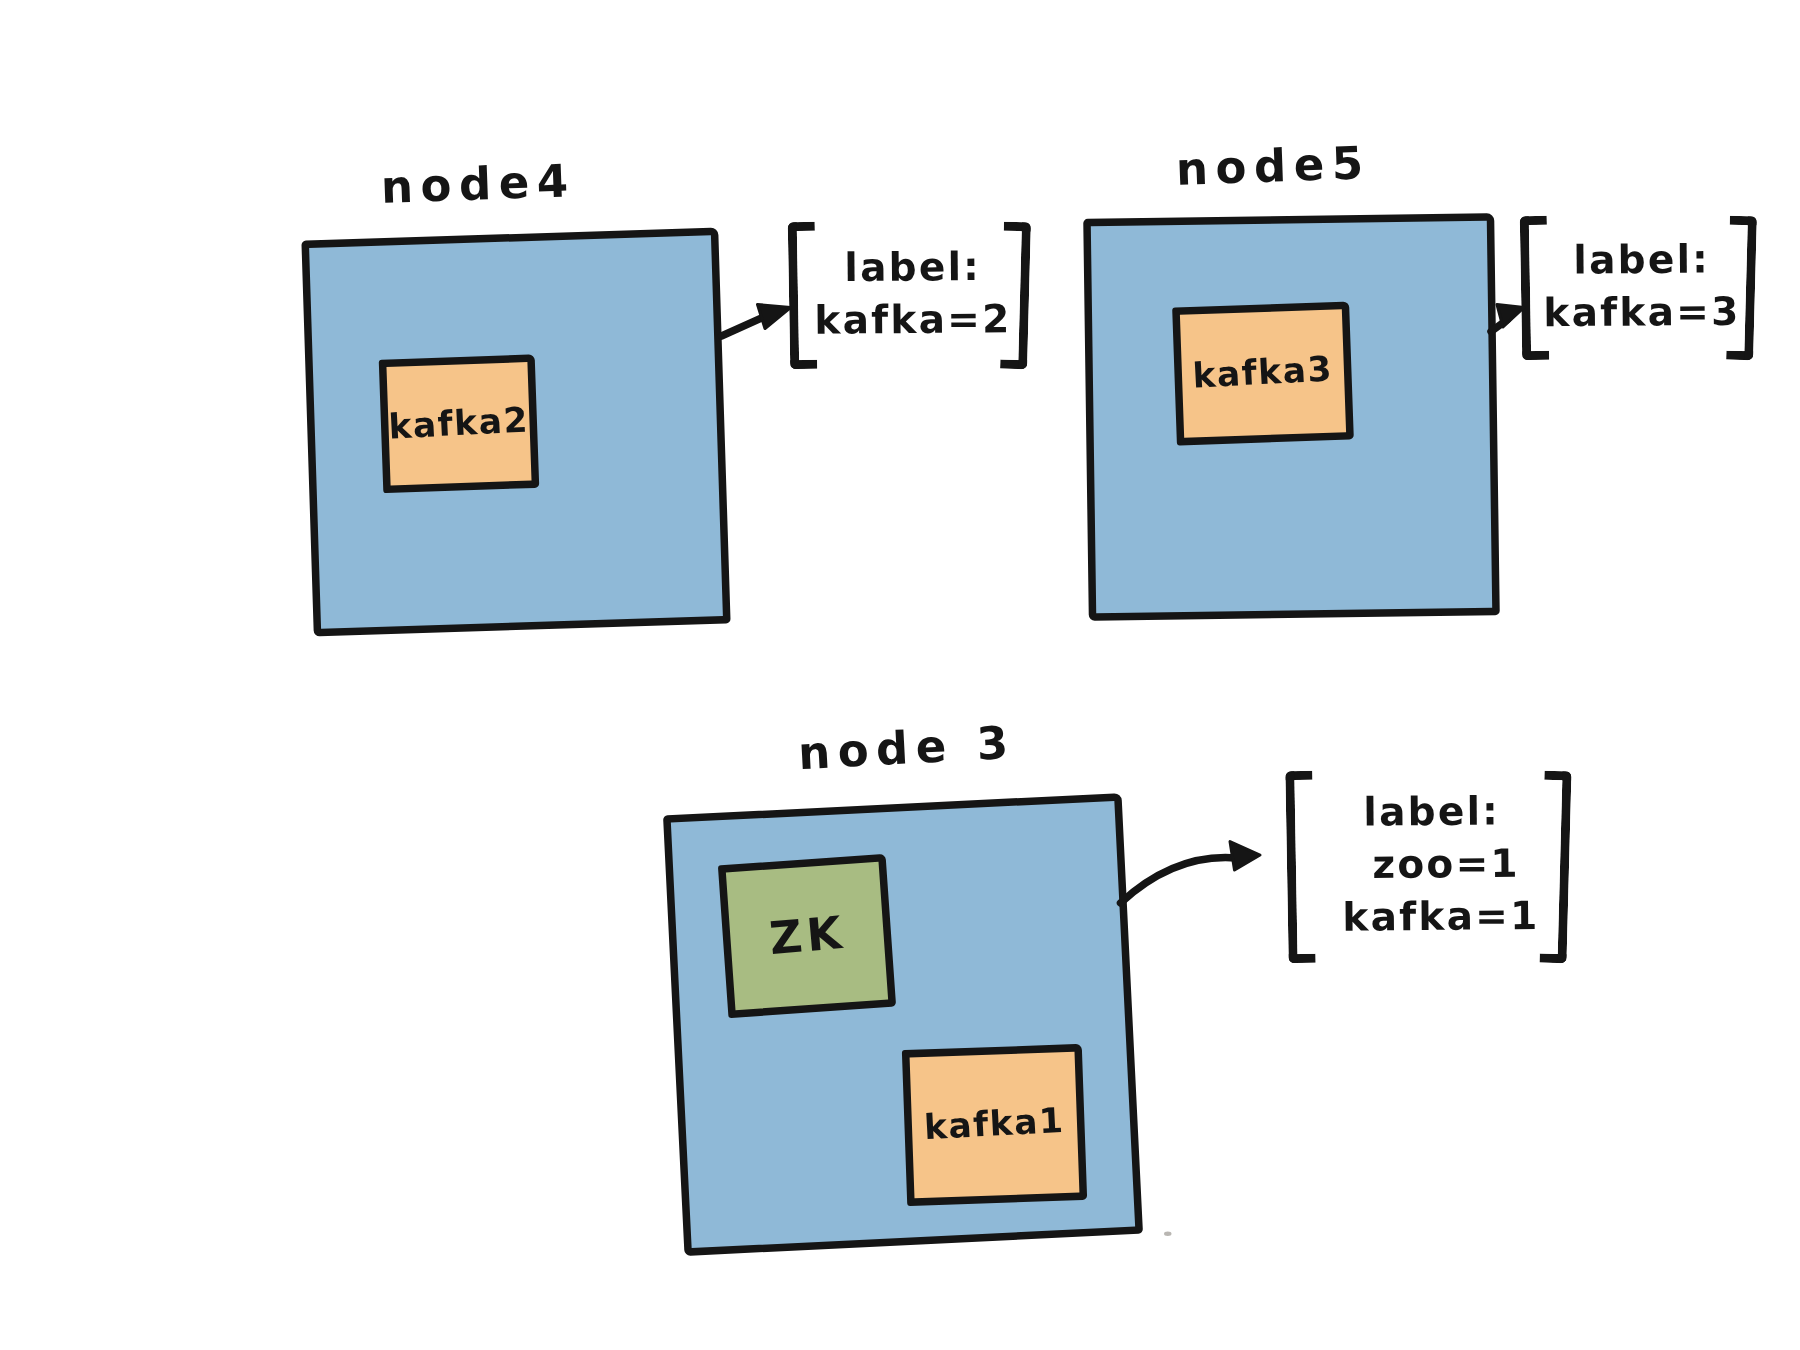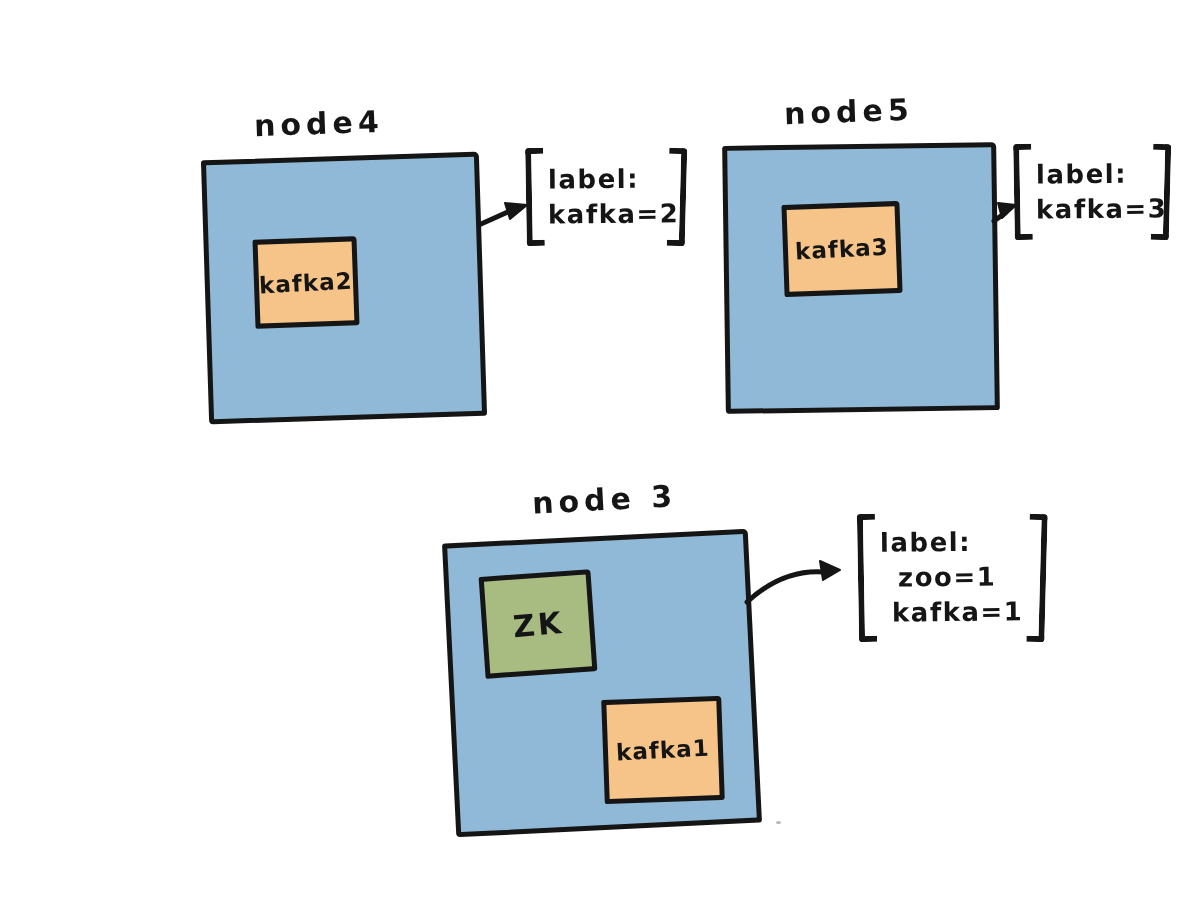--- a/index.html
+++ b/index.html
@@ -73,20 +73,21 @@
     border-radius: 0 4px 4px 0;
     transform: rotate(1.5deg);
   }
   .ann-lines {
     position: absolute;
     inset: 0;
     display: flex;
     flex-direction: column;
     justify-content: center;
     padding: 4px 16px 4px 22px;
+    align-items: center;
   }
   .ann-line {
     font-size: 26px;
     font-weight: 700;
     letter-spacing: 1.5px;
     line-height: 35px;
     white-space: nowrap;
     transform: rotate(-0.5deg);
   }
   .indent-a { padding-left: 18px; }

